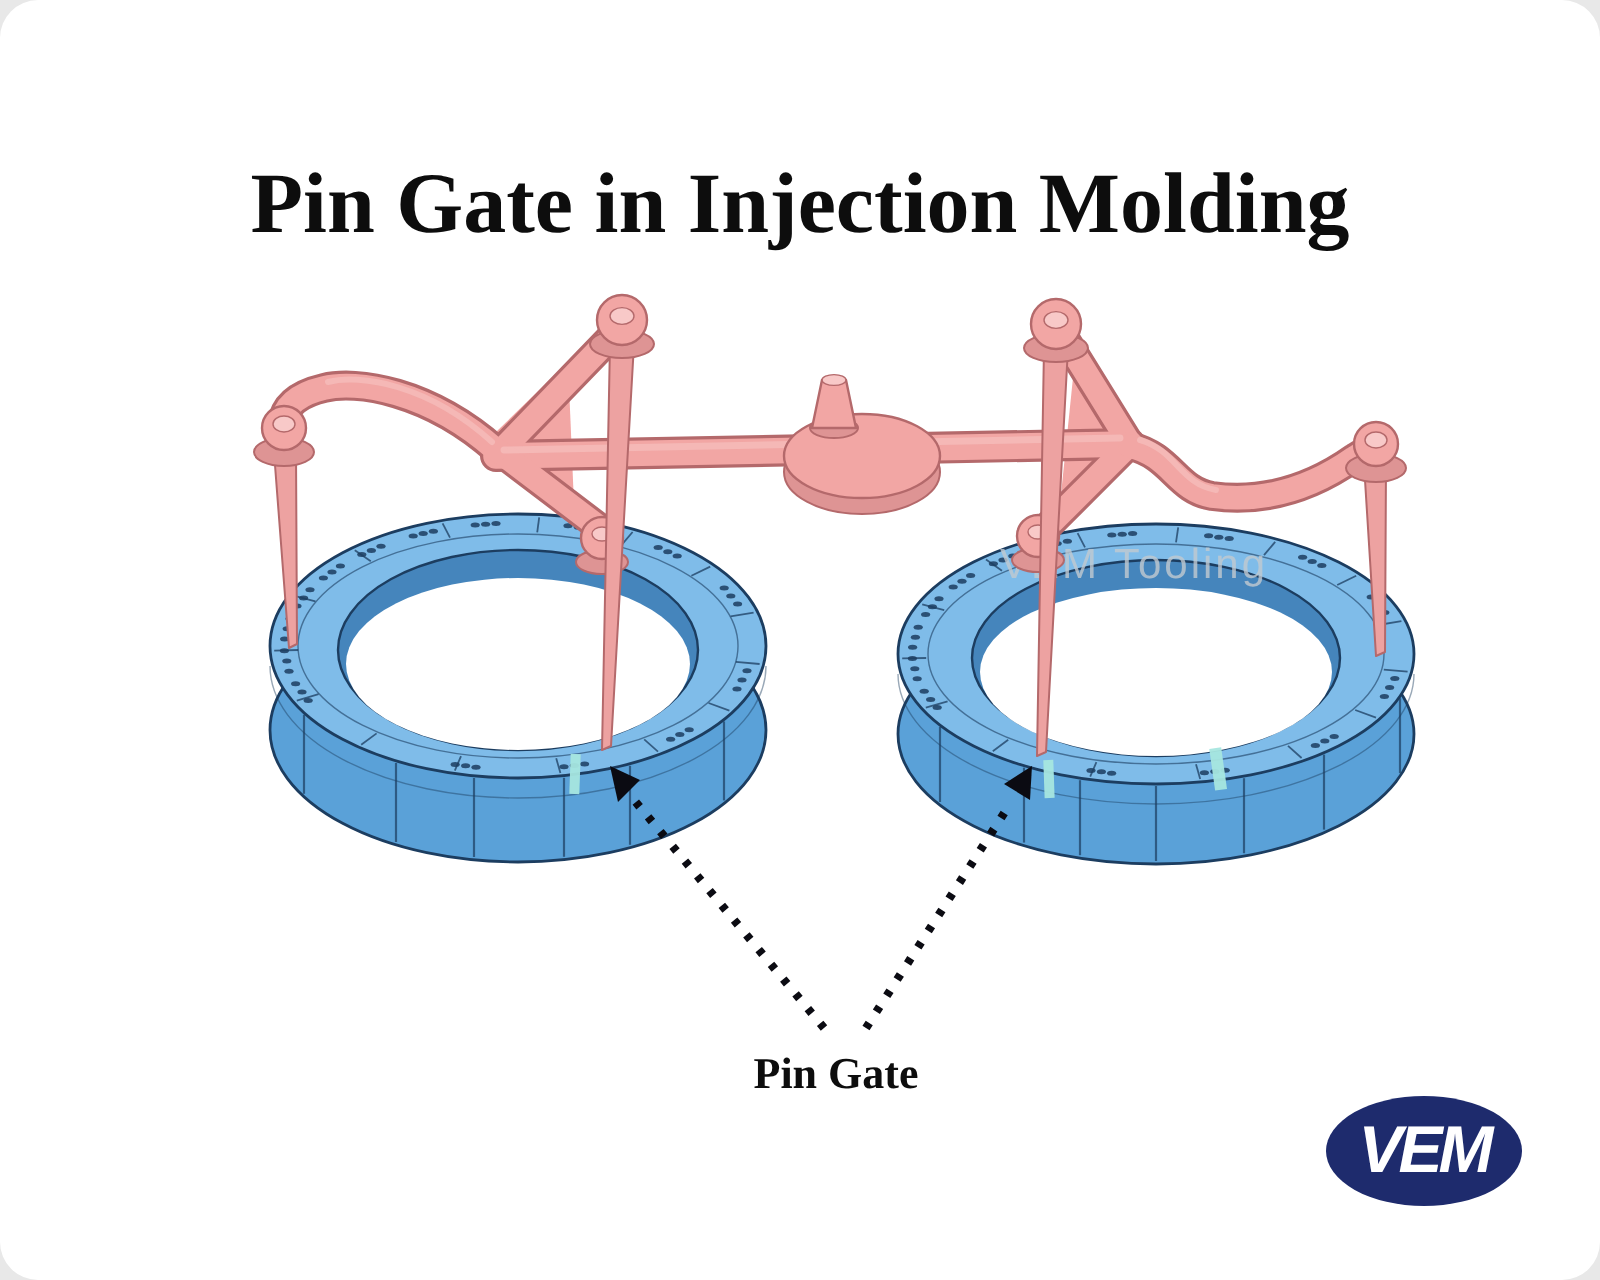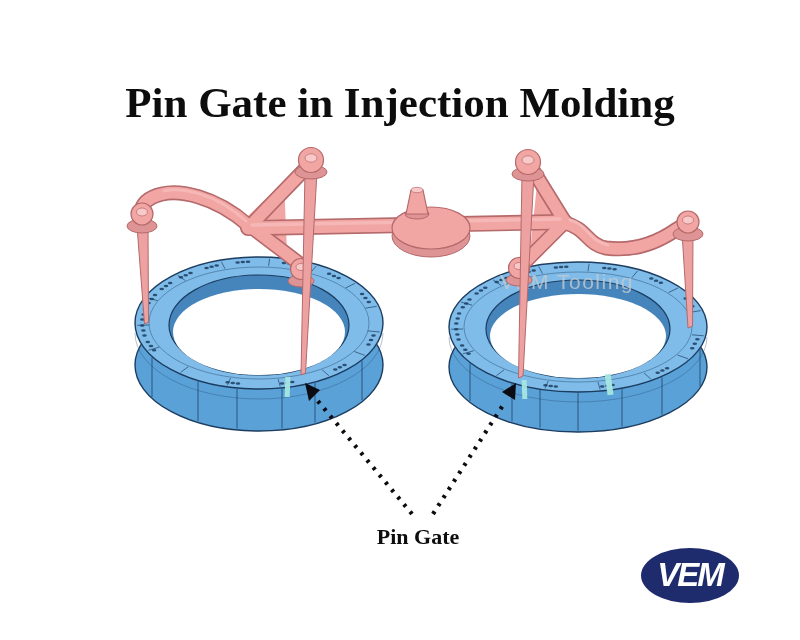--- a/index.html
+++ b/index.html
@@ -19,33 +19,34 @@
     --c-arrow:#0B0B12;
     --c-watermark-text:#C2CAD1;
     --c-logo-background:#1E2B6D;
     --c-logo-text:#FFFFFF;
   }
   html,body{margin:0;padding:0;background:#e8e8e8;}
   .stage{
     position:relative;width:800px;height:640px;margin:0 auto;
     background:var(--c-background);overflow:hidden;
     font-family:"Liberation Serif",serif;
+    border-radius:19px;
   }
   .title{
     position:absolute;left:0;top:78px;width:100%;
     text-align:center;font-size:43px;font-weight:700;
     color:var(--c-title-text);letter-spacing:0;
   }
   .caption{
     position:absolute;left:318px;top:524px;width:200px;
     text-align:center;font-size:22px;font-weight:700;
     color:var(--c-caption-text);
   }
   .logo{
-    position:absolute;left:641px;top:548px;width:98px;height:55px;
+    position:absolute;left:663px;top:548px;width:98px;height:55px;
     background:var(--c-logo-background);border-radius:50%;
     display:flex;align-items:center;justify-content:center;
   }
   .logo span{
     font-family:"Liberation Sans",sans-serif;
     font-style:italic;font-weight:800;font-size:33px;
     color:var(--c-logo-text);letter-spacing:-2px;line-height:1;
     transform:translateY(-1px);
   }
   svg.diagram{position:absolute;left:0;top:0;}

